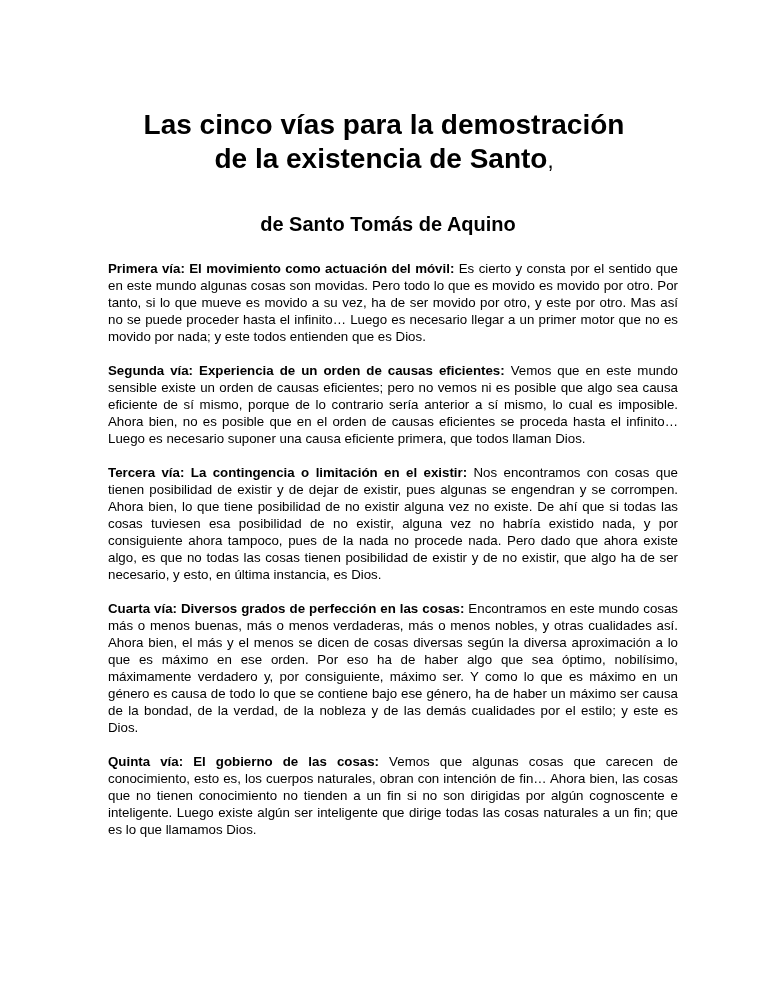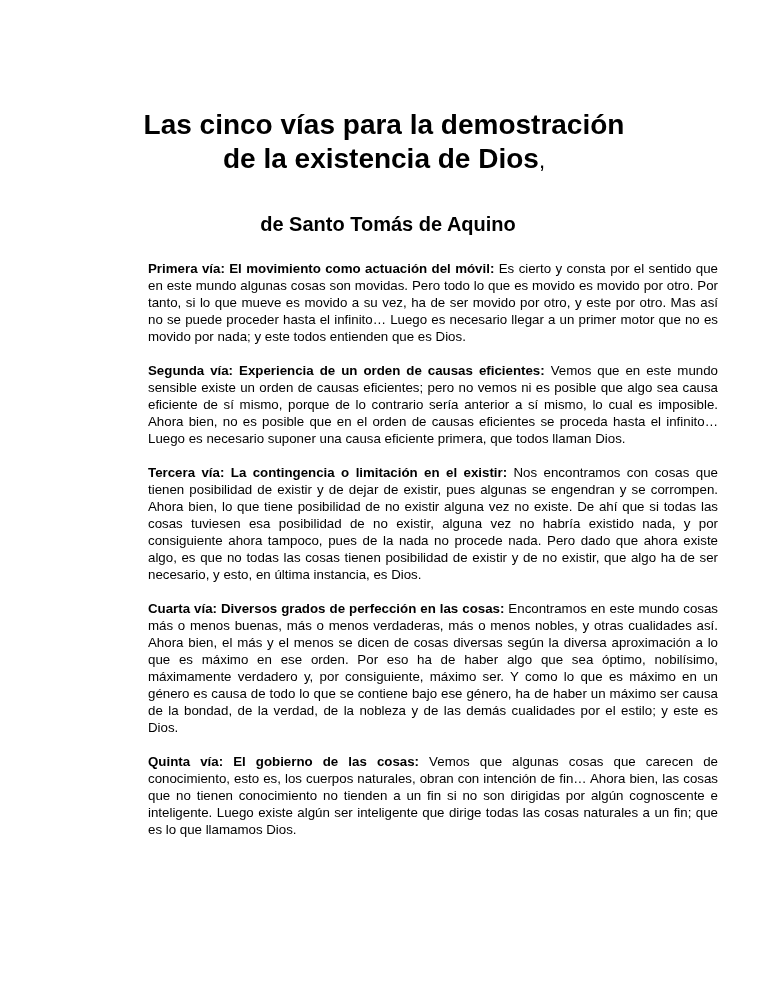--- a/index.html
+++ b/index.html
@@ -4,31 +4,31 @@
 <style>
   html, body { margin: 0; padding: 0; background: #ffffff; }
   body { width: 768px; height: 994px; position: relative; overflow: hidden;
          font-family: "Liberation Sans", sans-serif; color: #000; }
   .page { position: absolute; left: 0; top: 16px; width: 768px; height: 994px; }
   .title { position: absolute; left: 0; width: 768px; top: 92px; text-align: center;
            font-weight: bold; font-size: 28px; line-height: 34px; margin: 0; }
   .title .comma { font-weight: normal; font-size: 22px; }
   .subtitle { position: absolute; left: 0; width: 768px; top: 192px; text-align: center;
               font-weight: bold; font-size: 20px; line-height: 24px; margin: 4px; }
-  .body { position: absolute; left: 108px; width: 570px; top: 244px; margin-left: 40px; }
+  .body { position: absolute; left: 108px; width: 570px; top: 244px; }
   .para { font-size: 13.3px; line-height: 17px; text-align: justify; margin: 0 0 17px 0; }
   .para b { font-weight: bold; }
 </style>
 </head>
 <body>
 
 <div class="page">
   <h1 class="title">
     <span>Las cinco vías para la demostración</span><br>
-    <span>de la existencia de Dios</span><span class="comma">,</span>
+    <span>de la existencia de Santo</span><span class="comma">,</span>
   </h1>
 
   <h2 class="subtitle">de Santo Tomás de Aquino</h2>
 
   <div class="body">
     <p class="para">
       <b>Primera vía: El movimiento como actuación del móvil:</b><span> Es cierto y consta por el sentido que en este mundo algunas cosas son movidas. Pero todo lo que es movido es movido por otro. Por tanto, si lo que mueve es movido a su vez, ha de ser movido por otro, y este por otro. Mas así no se puede proceder hasta el infinito… Luego es necesario llegar a un primer motor que no es movido por nada; y este todos entienden que es Dios.</span>
     </p>
     <p class="para">
       <b>Segunda vía: Experiencia de un orden de causas eficientes:</b><span> Vemos que en este mundo sensible existe un orden de causas eficientes; pero no vemos ni es posible que algo sea causa eficiente de sí mismo, porque de lo contrario sería anterior a sí mismo, lo cual es imposible. Ahora bien, no es posible que en el orden de causas eficientes se proceda hasta el infinito… Luego es necesario suponer una causa eficiente primera, que todos llaman Dios.</span>

